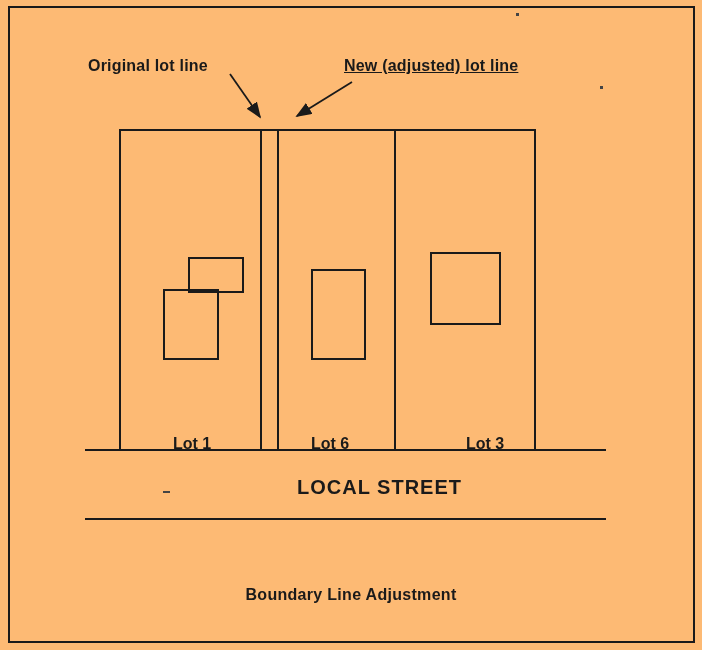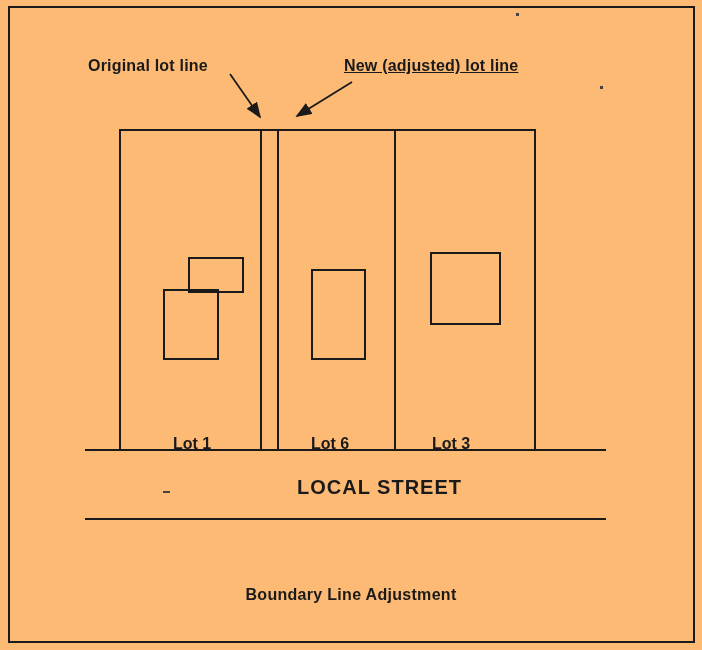--- a/index.html
+++ b/index.html
@@ -63,21 +63,21 @@
     position: absolute;
     top: 403px;
     width: 90px;
     text-align: center;
     font-size: 16px;
     font-weight: 700;
     margin-top: 32px;
   }
   .l1 { left: 147px; }
   .l2 { left: 285px; }
-  .l3 { left: 406px; }
+  .l3 { left: 440px; }
 
   .street-top    { left: 85px; top: 449px; width: 521px; height: 2px; }
   .street-bottom { left: 85px; top: 518px; width: 521px; height: 2px; }
 
   .street-label {
     position: absolute;
     left: 297px; top: 476px;
     font-size: 20px;
     font-weight: 700;
     letter-spacing: 1px;

